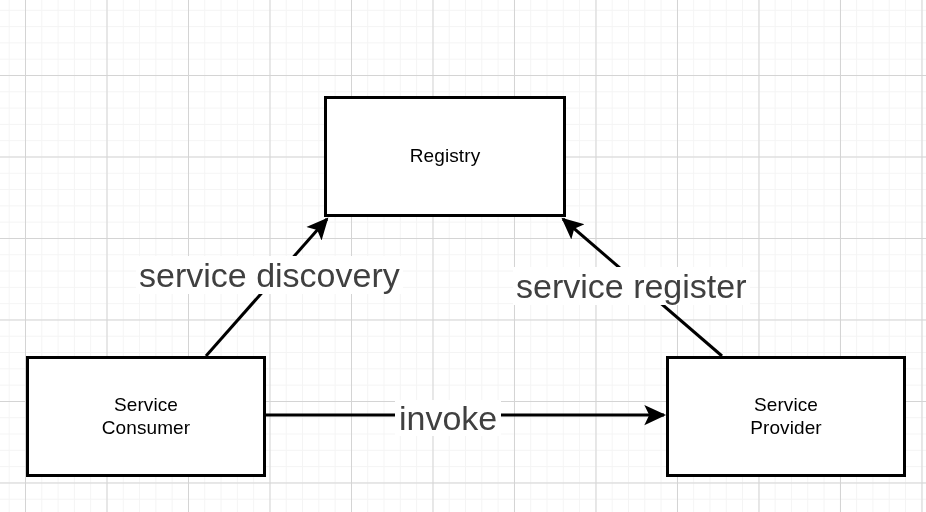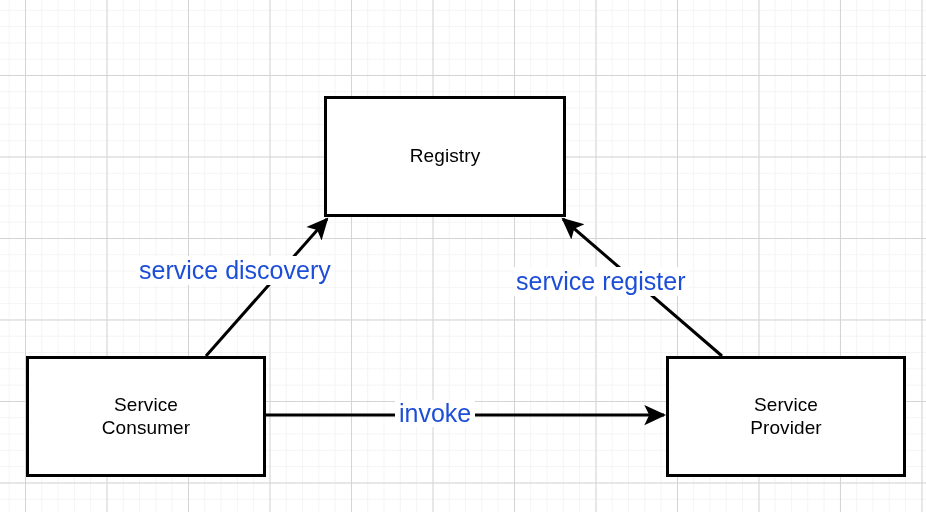--- a/index.html
+++ b/index.html
@@ -68,23 +68,23 @@
     height: 121px;
   }
   #node-provider {
     left: 666px;
     top: 356px;
     width: 240px;
     height: 121px;
   }
   .edge-label {
     position: absolute;
-    color: #1d4ed8;
+    color: #404040;
     font-family: "Liberation Sans", sans-serif;
-    font-size: 25px;
+    font-size: 34px;
     line-height: 1;
     white-space: nowrap;
     background: #ffffff;
     padding: 2px 3px;
   }
   #label-discovery {
     left: 136px;
     top: 256px;
   }
   #label-register {

